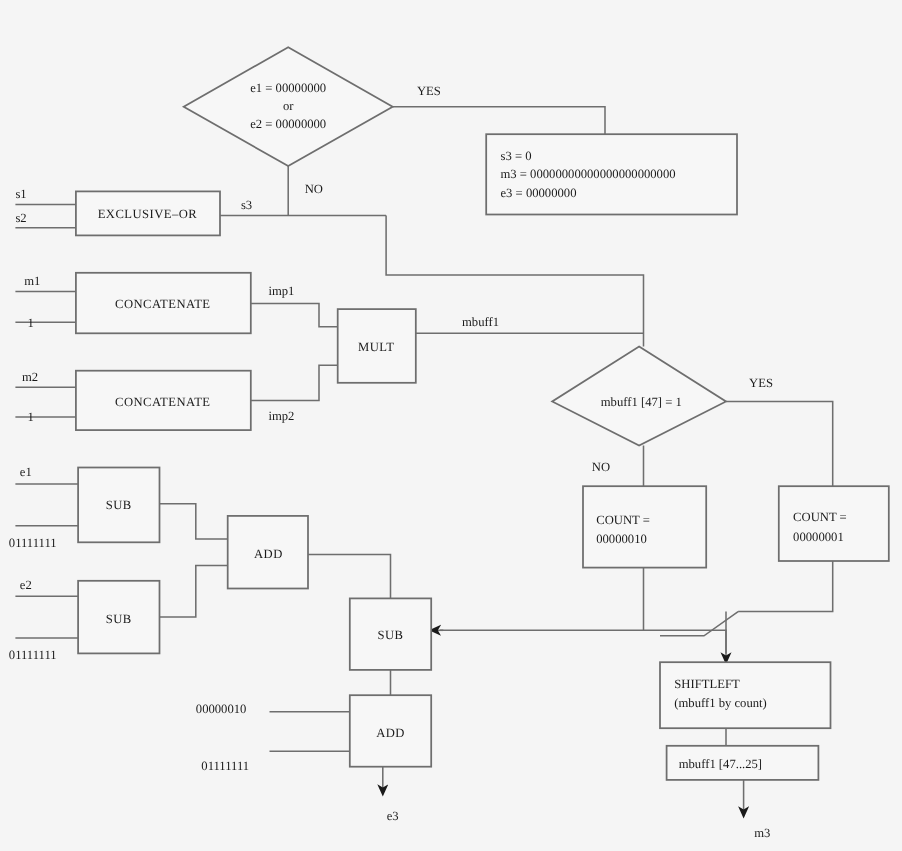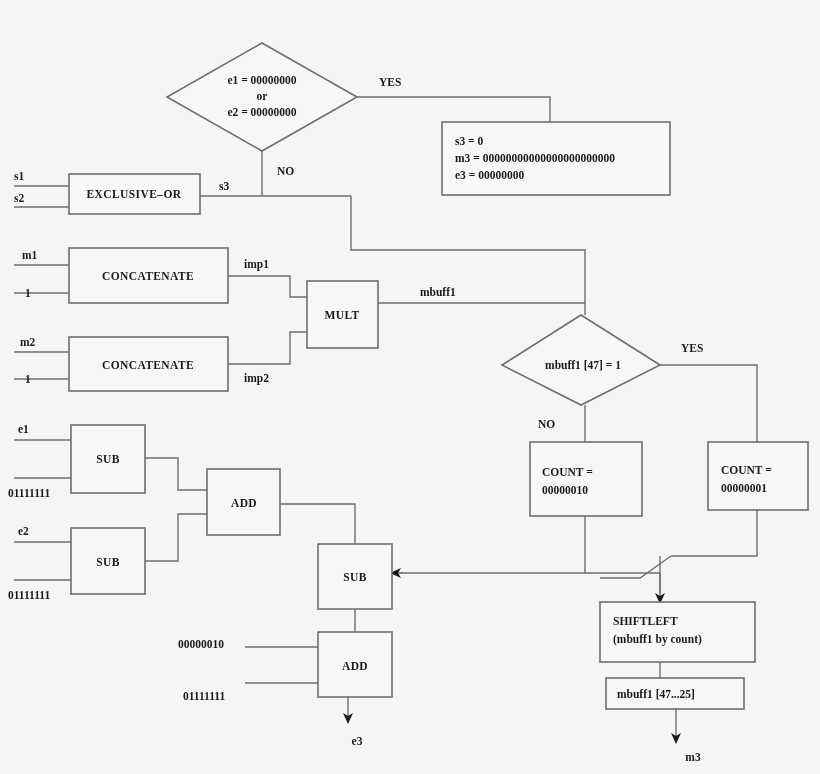--- a/index.html
+++ b/index.html
@@ -2,21 +2,21 @@
 <html><head>
 <meta charset="utf-8">
 <style>
   html,body{margin:0;padding:0;}
   body{
     width:820px;height:774px;
     background:#f5f5f5;
     font-family:"Liberation Serif", "DejaVu Serif", serif;
     overflow:hidden;
   }
-  #canvas{position:relative;width:820px;height:774px;font-weight:bold;}
+  #canvas{position:relative;width:820px;height:774px;}
   svg{display:block;}
   .shape{fill:#f7f7f7;stroke:#6e6e6e;stroke-width:1.6;}
   .conn{stroke:#6e6e6e;stroke-width:1.4;fill:none;}
   .lbl{font-family:"Liberation Serif","DejaVu Serif",serif;fill:#1a1a1a;font-size:11.5px;}
   .lbl-box{font-size:11.5px;letter-spacing:.4px;}
   .arrowhead{fill:#1a1a1a;stroke:none;}
 </style>
 </head>
 <body>
 

